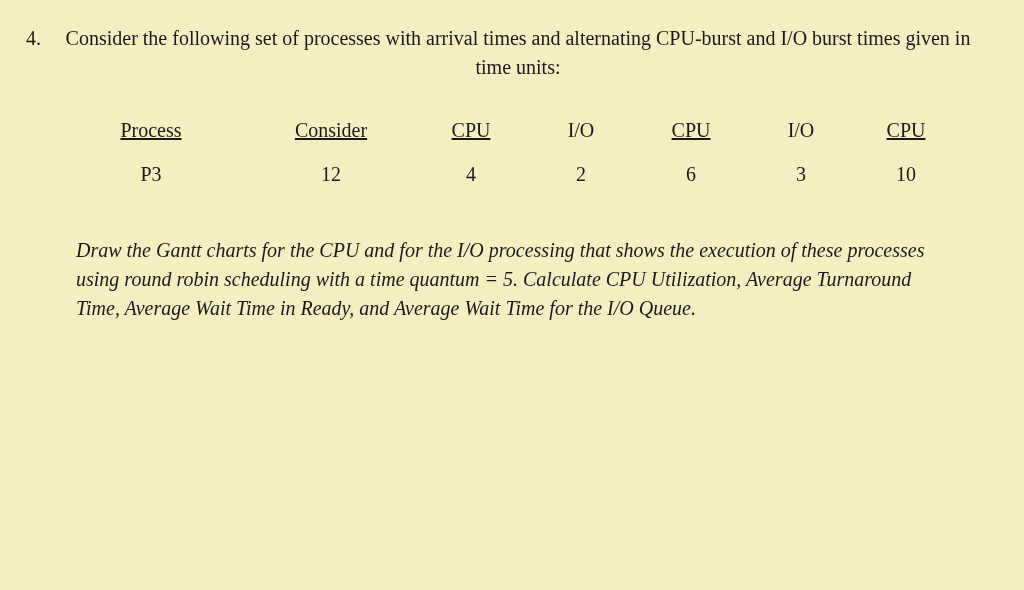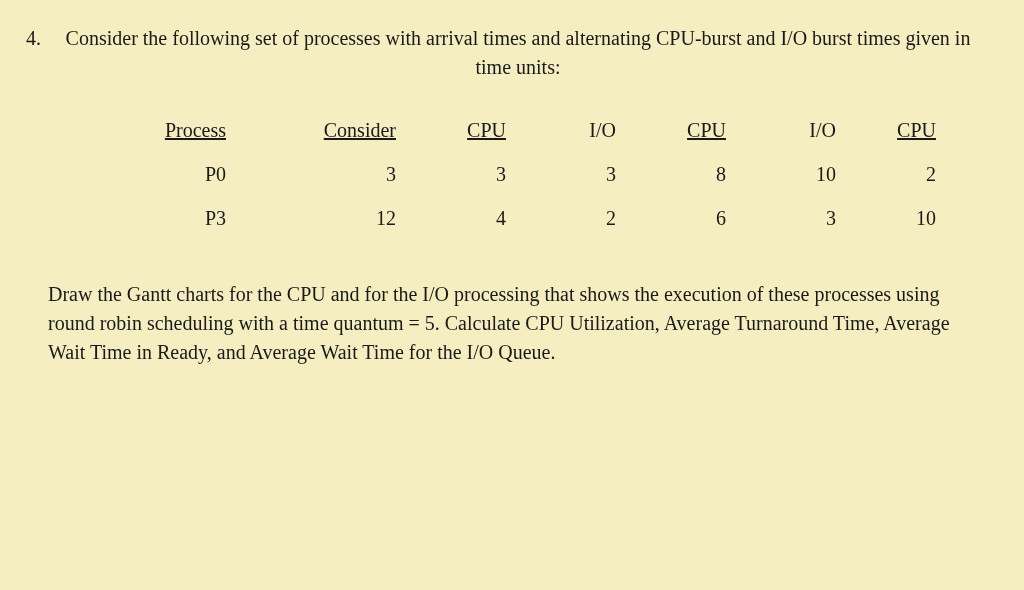--- a/index.html
+++ b/index.html
@@ -33,39 +33,40 @@
     text-align: center;
   }
   .table-wrap {
     margin-left: 56px;
     margin-bottom: 40px;
   }
   table {
     border-collapse: collapse;
   }
   th, td {
-    text-align: right;
+    text-align: center;
     font-weight: normal;
     padding: 0 40px 0 0;
     height: 44px;
     vertical-align: middle;
   }
   th.u, td.u {
     text-decoration: underline;
   }
   th.col-proc, td.col-proc { min-width: 150px; }
   th.col-arr,  td.col-arr  { min-width: 130px; }
   th.col-c1,   td.col-c1   { min-width: 70px; }
   th.col-i1,   td.col-i1   { min-width: 70px; }
   th.col-c2,   td.col-c2   { min-width: 70px; }
   th.col-i2,   td.col-i2   { min-width: 70px; }
   th.col-c3,   td.col-c3   { min-width: 60px; }
   .instructions {
-    margin-left: 28px;
+    margin-left: 56px;
     margin-right: 20px;
+    font-style: italic;
   }
 </style>
 </head>
 <body>
 
 <div class="page">
 
   <div class="question">
     <div class="qnum">4.</div>
     <div class="qtext">Consider the following set of processes with arrival times and alternating CPU-burst and I/O burst times given in time units:</div>
@@ -79,29 +80,20 @@
           <th class="u col-arr">Consider</th>
           <th class="u col-c1">CPU</th>
           <th class="col-i1">I/O</th>
           <th class="u col-c2">CPU</th>
           <th class="col-i2">I/O</th>
           <th class="u col-c3">CPU</th>
         </tr>
       </thead>
       <tbody>
         <tr>
-          <td class="col-proc">P0</td>
-          <td class="col-arr">3</td>
-          <td class="col-c1">3</td>
-          <td class="col-i1">3</td>
-          <td class="col-c2">8</td>
-          <td class="col-i2">10</td>
-          <td class="col-c3">2</td>
-        </tr>
-        <tr>
           <td class="col-proc">P3</td>
           <td class="col-arr">12</td>
           <td class="col-c1">4</td>
           <td class="col-i1">2</td>
           <td class="col-c2">6</td>
           <td class="col-i2">3</td>
           <td class="col-c3">10</td>
         </tr>
       </tbody>
     </table>

